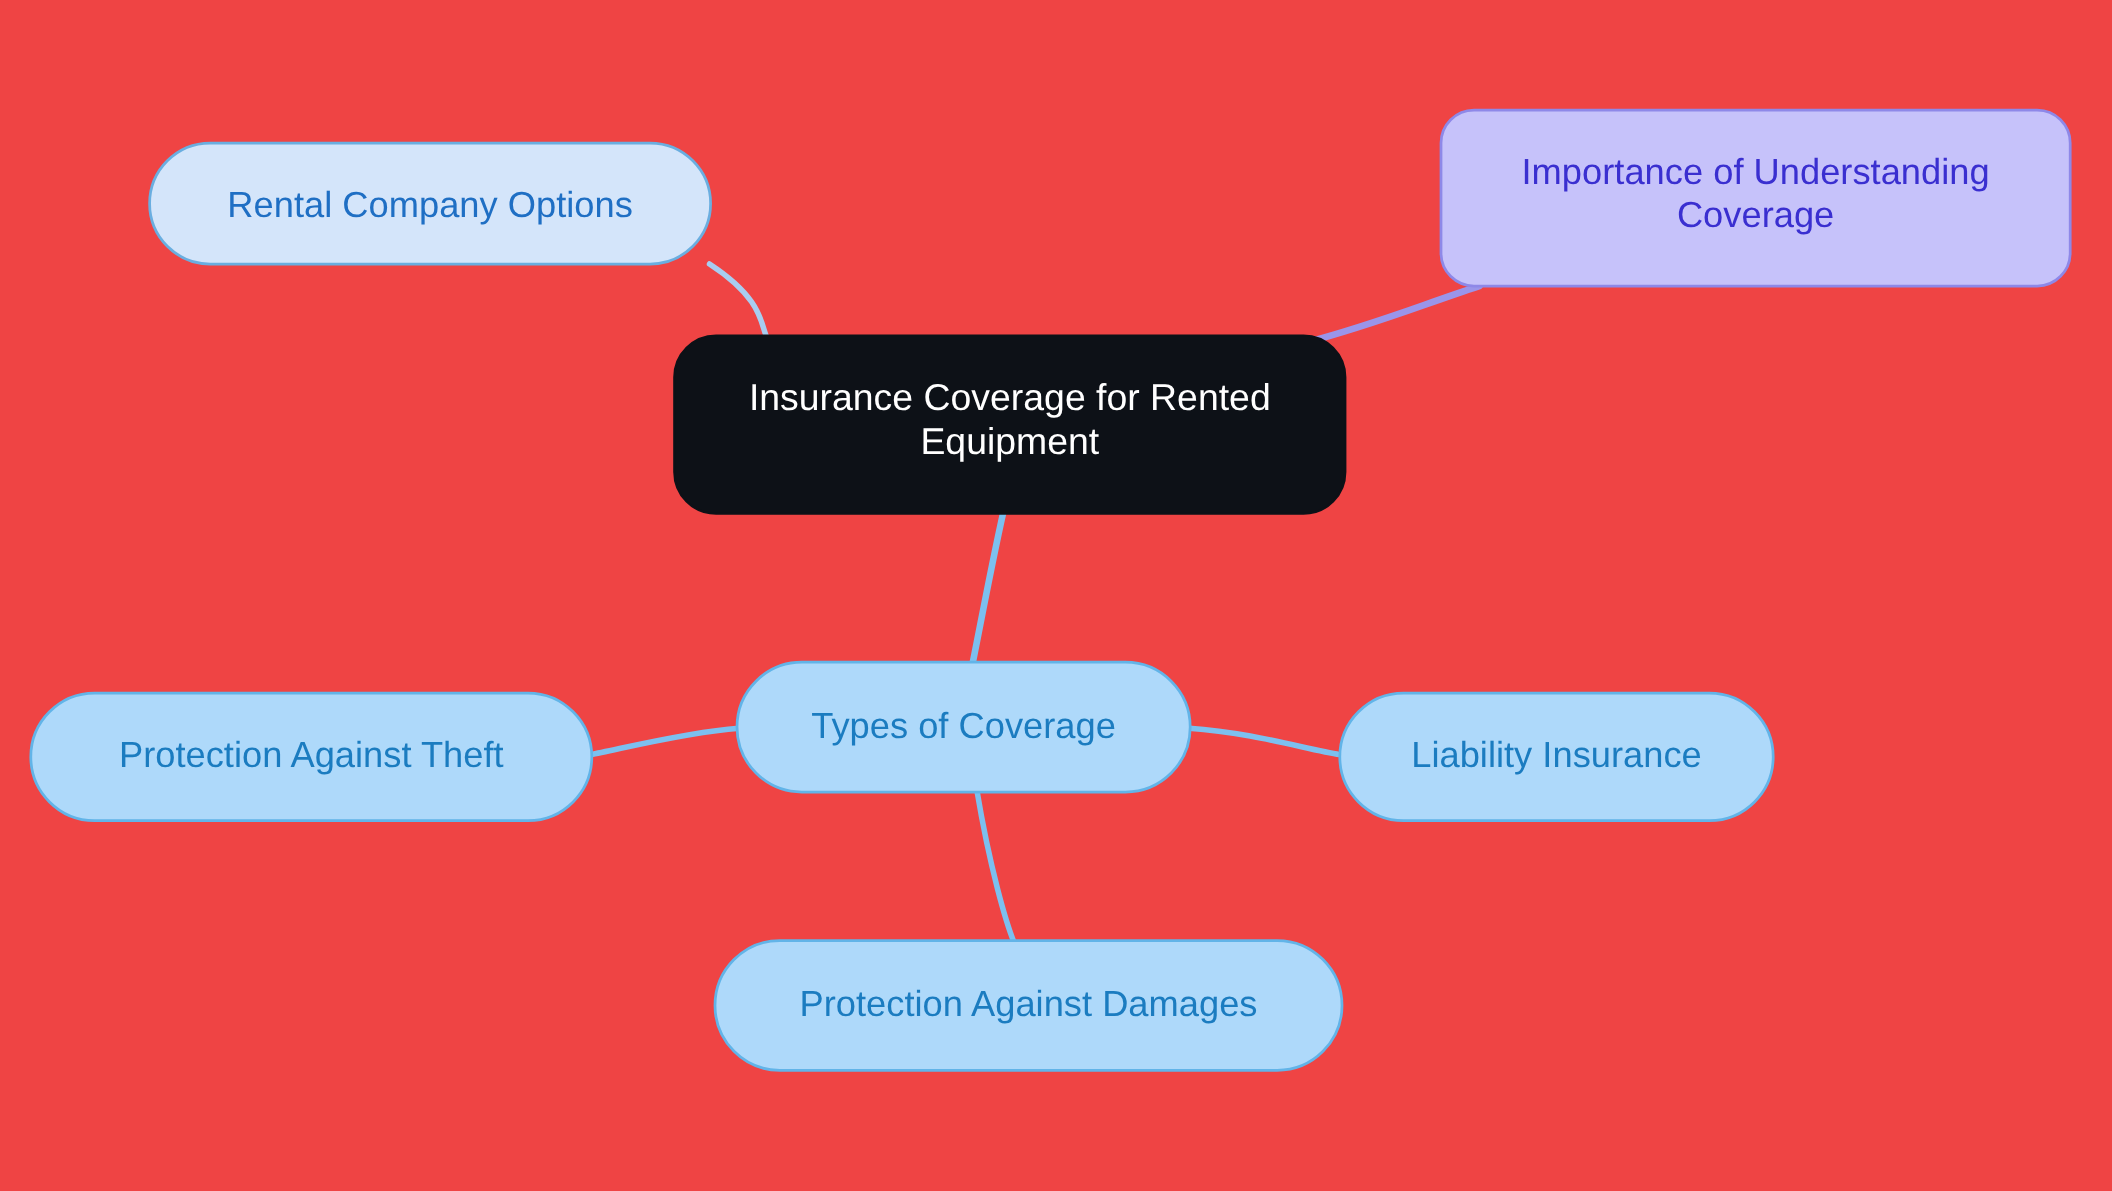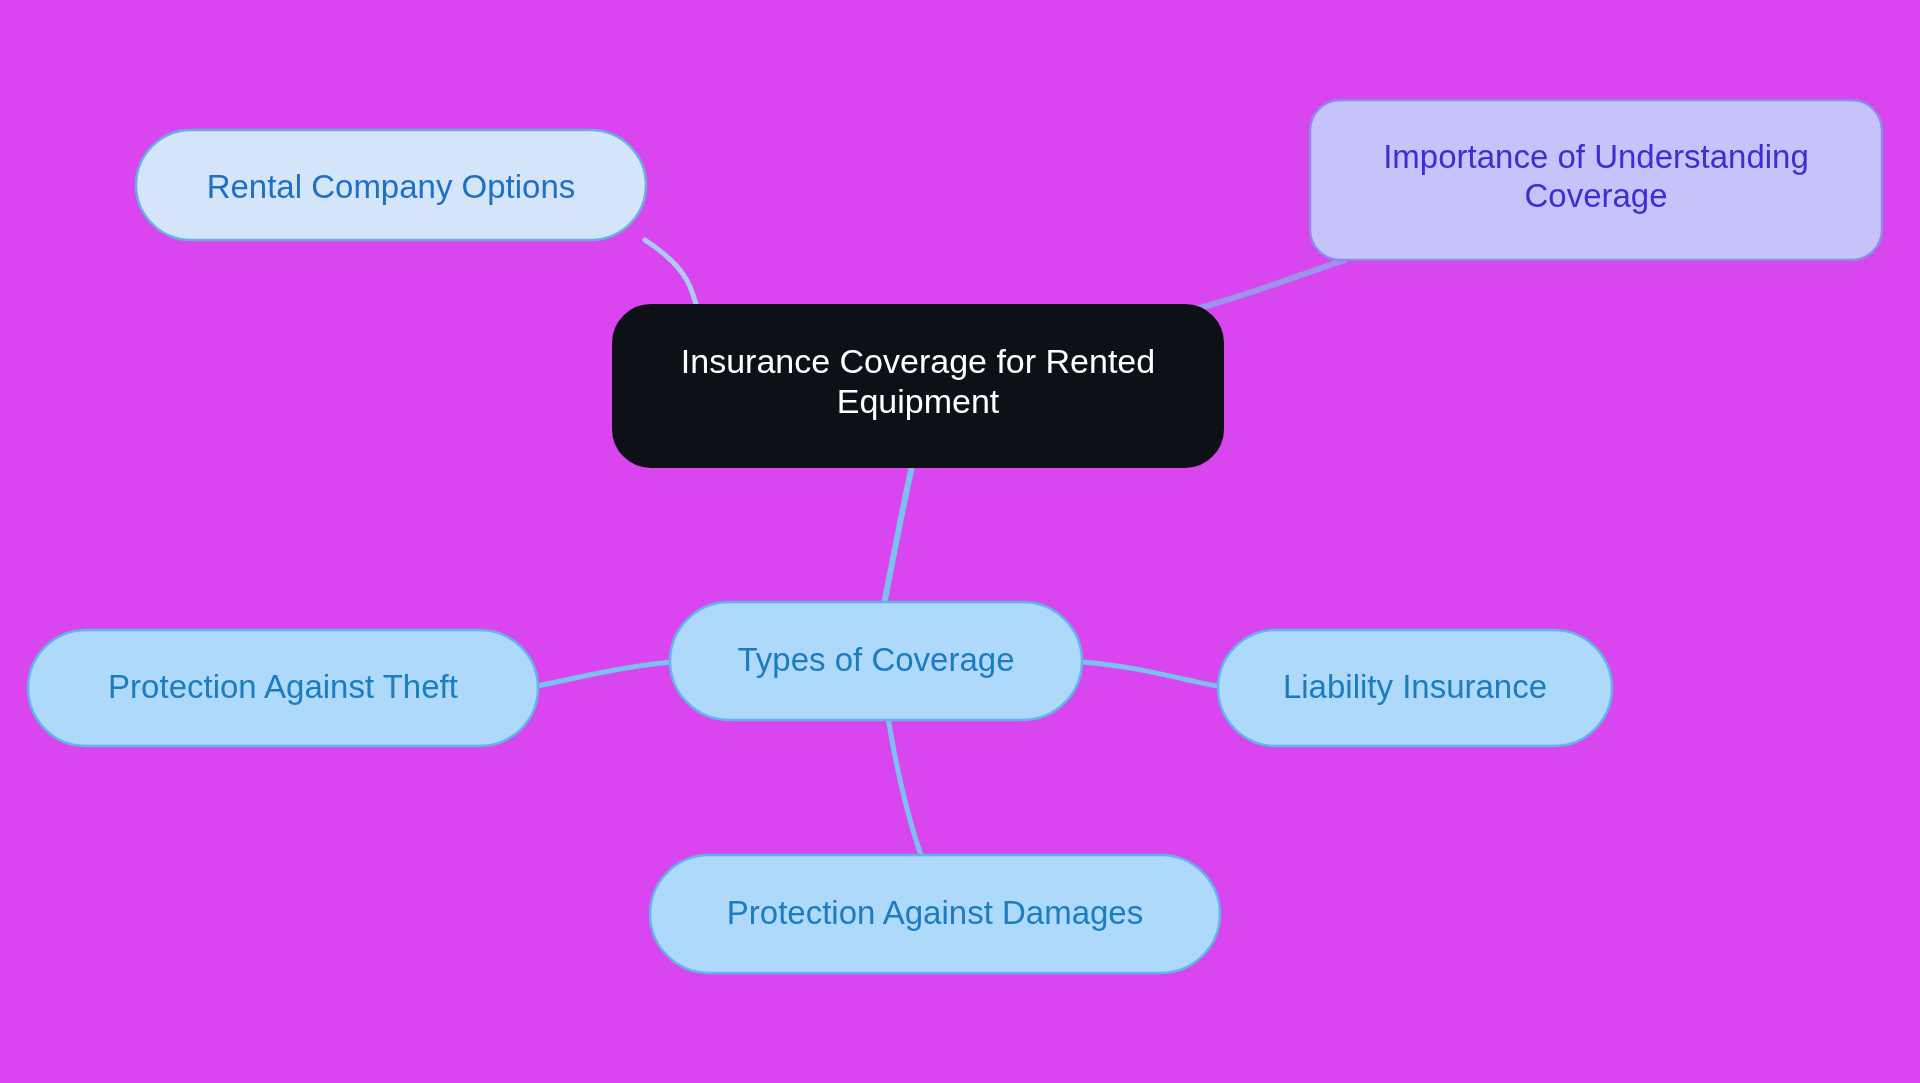--- a/index.html
+++ b/index.html
@@ -10,21 +10,21 @@
   body {
     width: 1920px;
     height: 1083px;
     overflow: hidden;
     font-family: "Liberation Sans", sans-serif;
   }
   #mindmap-root {
     position: relative;
     width: 1920px;
     height: 1083px;
-    background: #d946ef;
+    background: #ef4444;
   }
   svg.canvas {
     position: absolute;
     inset: 0;
     width: 1920px;
     height: 1083px;
     display: block;
   }
   .node-label {
     font-family: "Liberation Sans", sans-serif;

